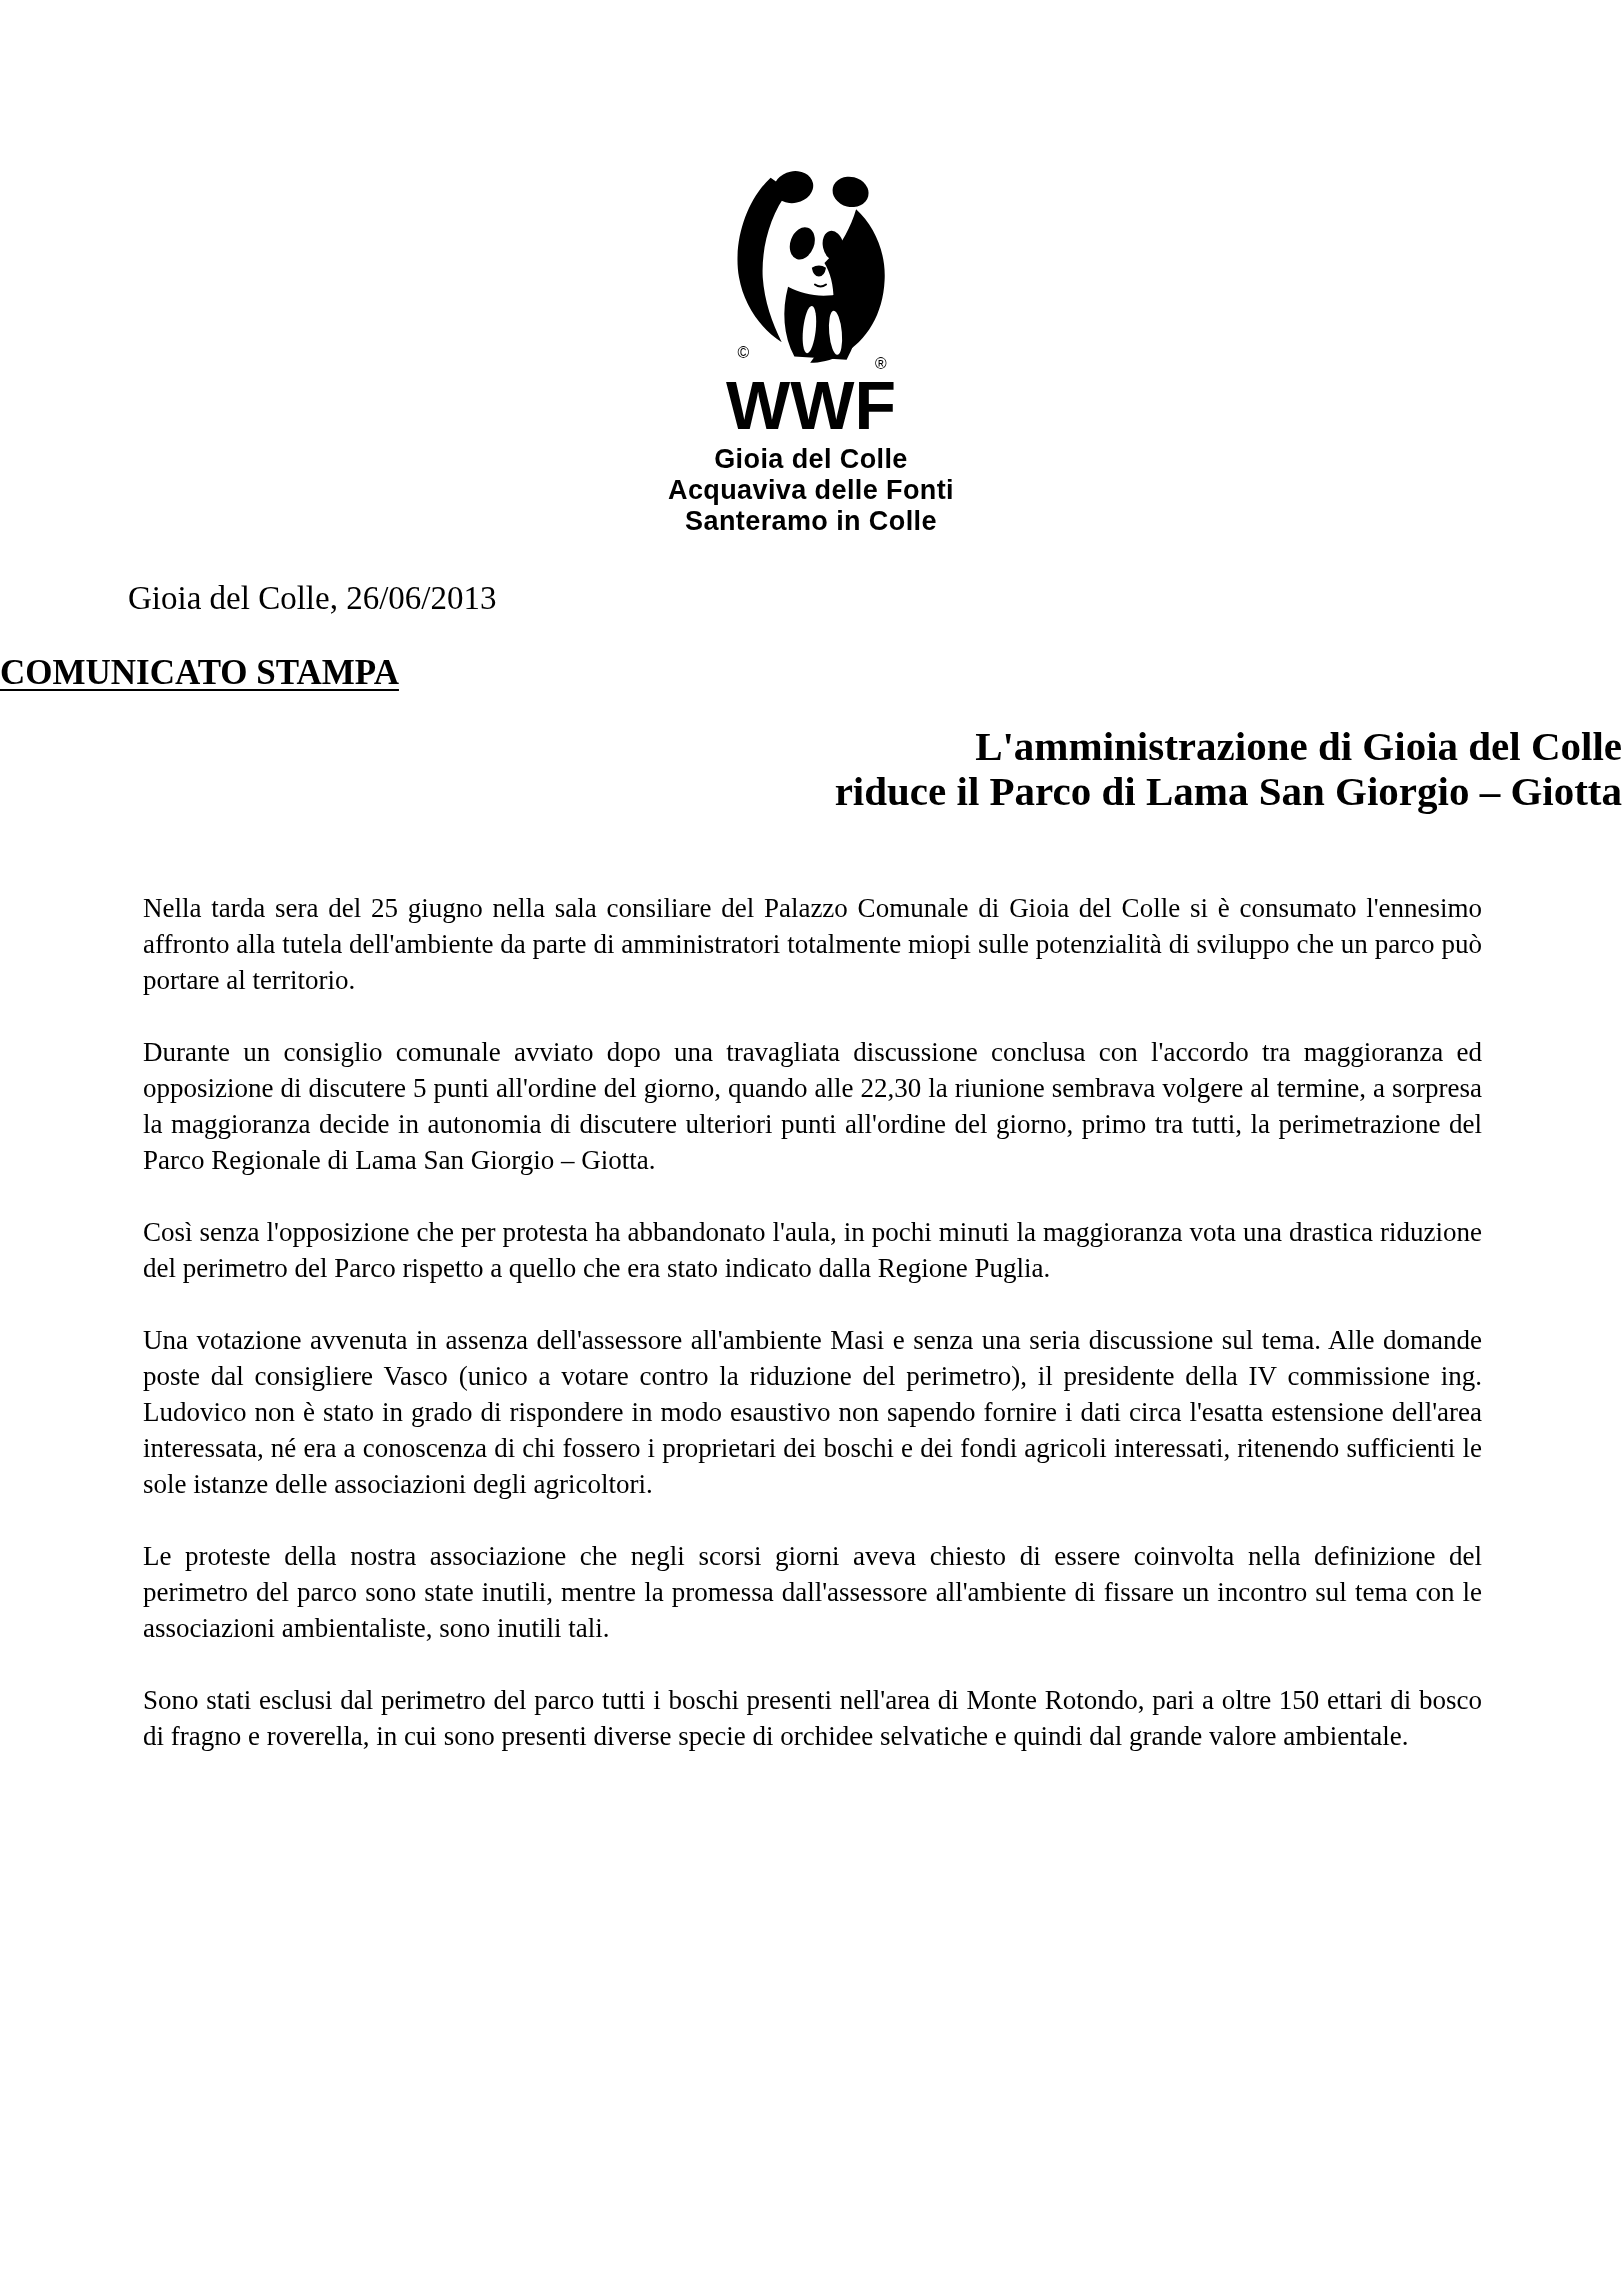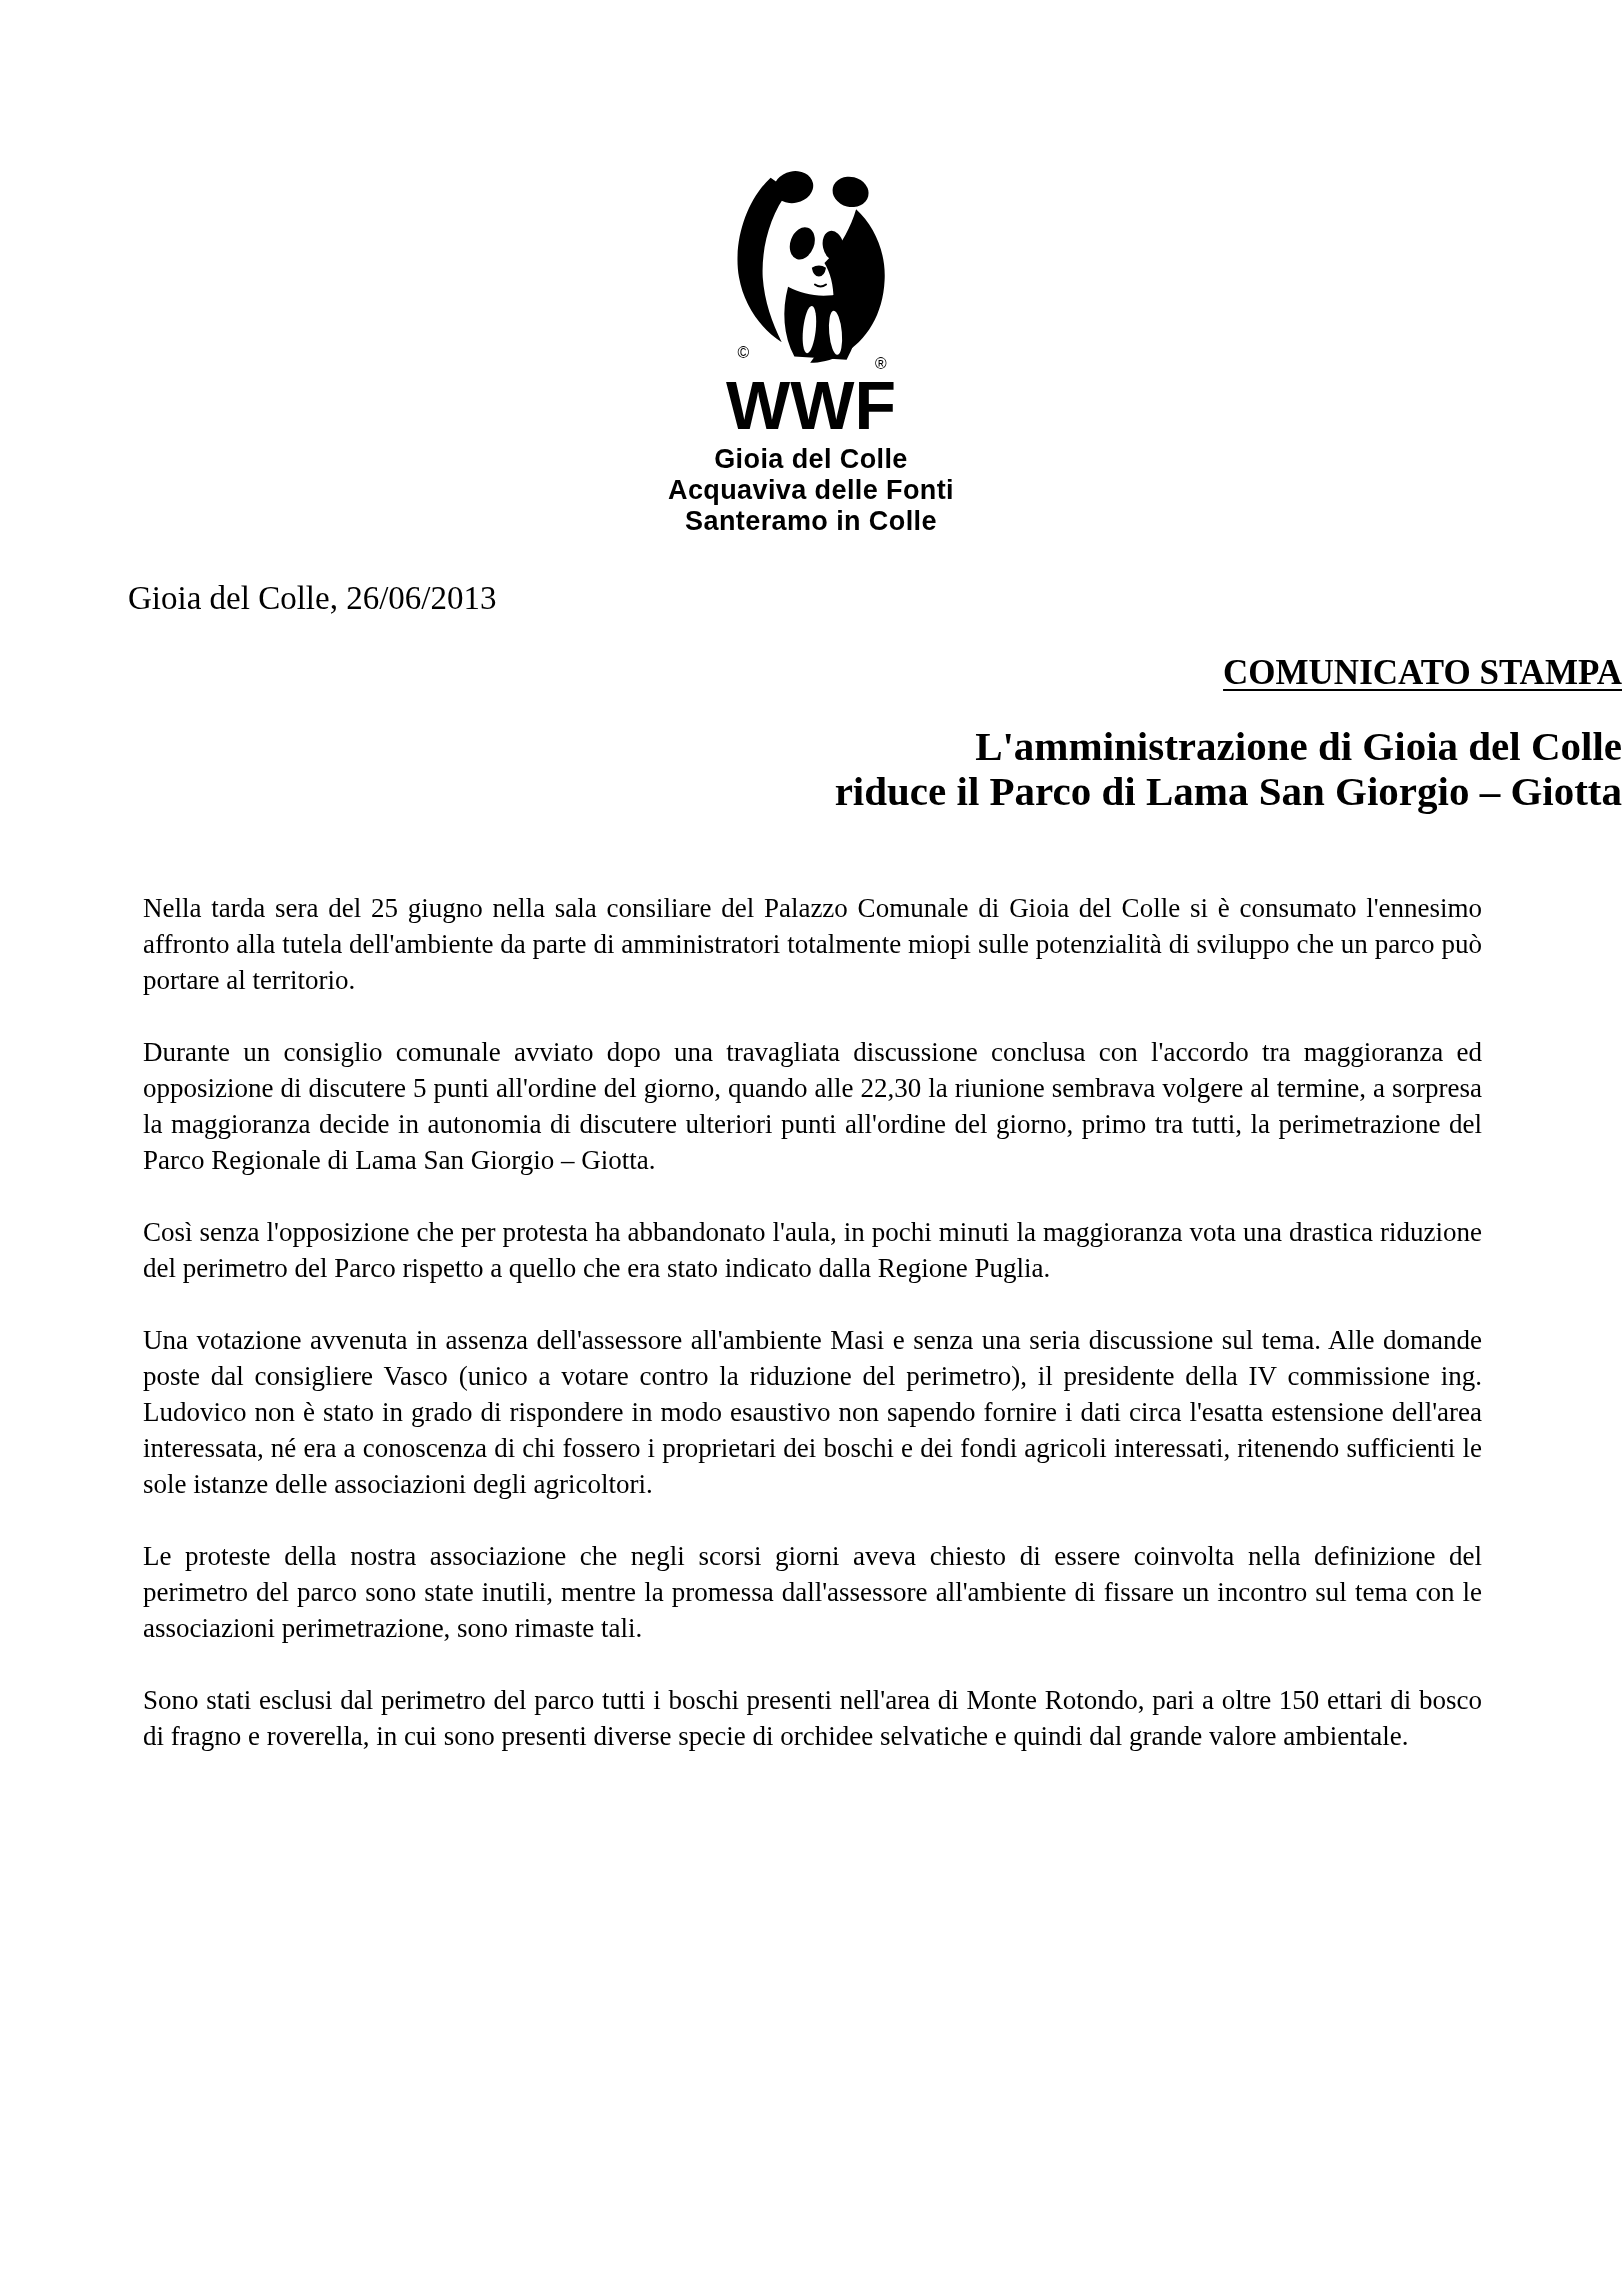--- a/index.html
+++ b/index.html
@@ -51,21 +51,21 @@
     top: 580px;
     left: 128px;
     font-size: 33px;
     line-height: 36px;
   }
   .kicker {
     position: absolute;
     top: 653px;
     left: 0;
     width: 100%;
-    text-align: right;
+    text-align: left;
     font-weight: bold;
     font-size: 35px;
     line-height: 40px;
     text-decoration: underline;
     text-underline-offset: 4.8px;
     text-decoration-thickness: 2.4px;
   }
   .doc-title {
     position: absolute;
     top: 724px;
@@ -138,18 +138,18 @@
   <div class="doc-title">
     <div>L'amministrazione di Gioia del Colle</div>
     <div>riduce il Parco di Lama San Giorgio – Giotta</div>
   </div>
 
   <div class="content">
     <p>Nella tarda sera del 25 giugno nella sala consiliare del Palazzo Comunale di Gioia del Colle si è consumato l'ennesimo affronto alla tutela dell'ambiente da parte di amministratori totalmente miopi sulle potenzialità di sviluppo che un parco può portare al territorio.</p>
     <p>Durante un consiglio comunale avviato dopo una travagliata discussione conclusa con l'accordo tra maggioranza ed opposizione di discutere 5 punti all'ordine del giorno, quando alle 22,30 la riunione sembrava volgere al termine, a sorpresa la maggioranza decide in autonomia di discutere ulteriori punti all'ordine del giorno, primo tra tutti, la perimetrazione del Parco Regionale di Lama San Giorgio – Giotta.</p>
     <p>Così senza l'opposizione che per protesta ha abbandonato l'aula, in pochi minuti la maggioranza vota una drastica riduzione del perimetro del Parco rispetto a quello che era stato indicato dalla Regione Puglia.</p>
     <p>Una votazione avvenuta in assenza dell'assessore all'ambiente Masi e senza una seria discussione sul tema.  Alle domande poste dal consigliere Vasco (unico a votare contro la riduzione del perimetro), il presidente della IV commissione ing. Ludovico non è stato in grado di rispondere in modo esaustivo non sapendo fornire i dati circa l'esatta estensione dell'area interessata, né era a conoscenza  di chi fossero i proprietari dei boschi e dei fondi agricoli interessati, ritenendo sufficienti le sole istanze delle associazioni degli agricoltori.</p>
-    <p>Le proteste della nostra associazione che negli scorsi giorni aveva chiesto di essere coinvolta nella definizione del perimetro del parco sono state inutili, mentre  la promessa dall'assessore all'ambiente di fissare un incontro sul tema con le associazioni perimetrazione, sono rimaste tali.</p>
+    <p>Le proteste della nostra associazione che negli scorsi giorni aveva chiesto di essere coinvolta nella definizione del perimetro del parco sono state inutili, mentre  la promessa dall'assessore all'ambiente di fissare un incontro sul tema con le associazioni ambientaliste, sono inutili tali.</p>
     <p>Sono stati esclusi dal perimetro del parco tutti i boschi presenti nell'area di Monte Rotondo, pari a oltre 150 ettari di bosco di fragno e roverella, in cui sono presenti diverse specie di orchidee selvatiche e quindi dal grande valore ambientale.</p>
   </div>
 
 </div>
 
 
 </body></html>

